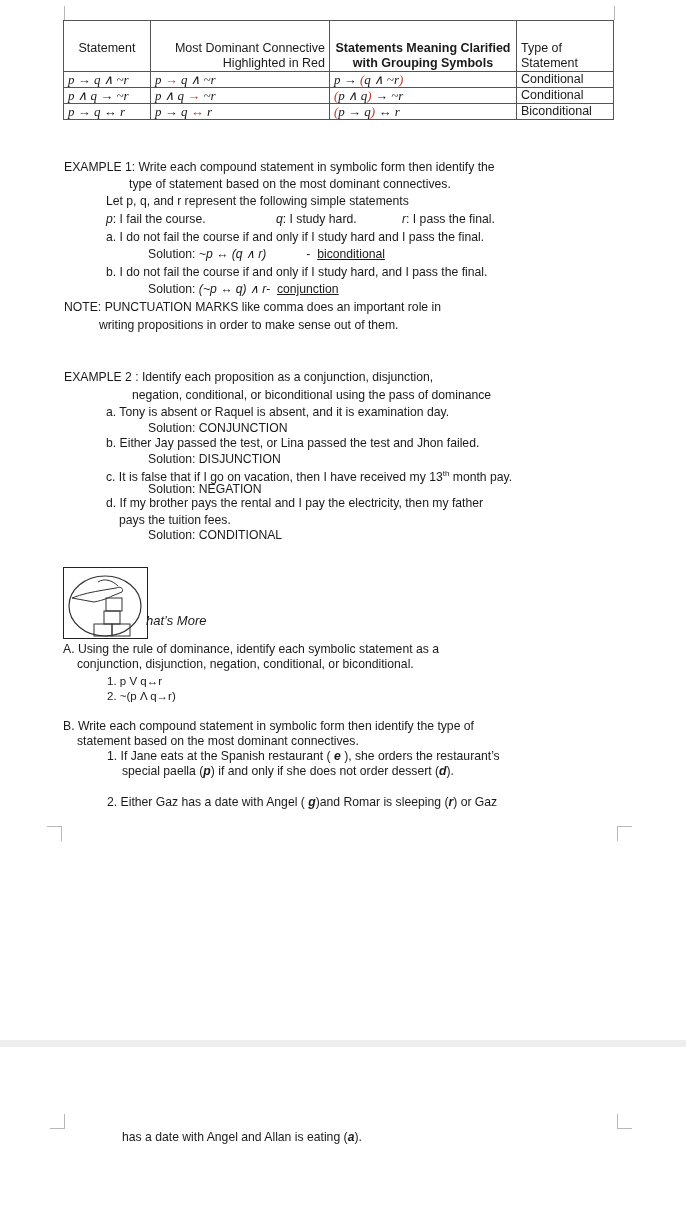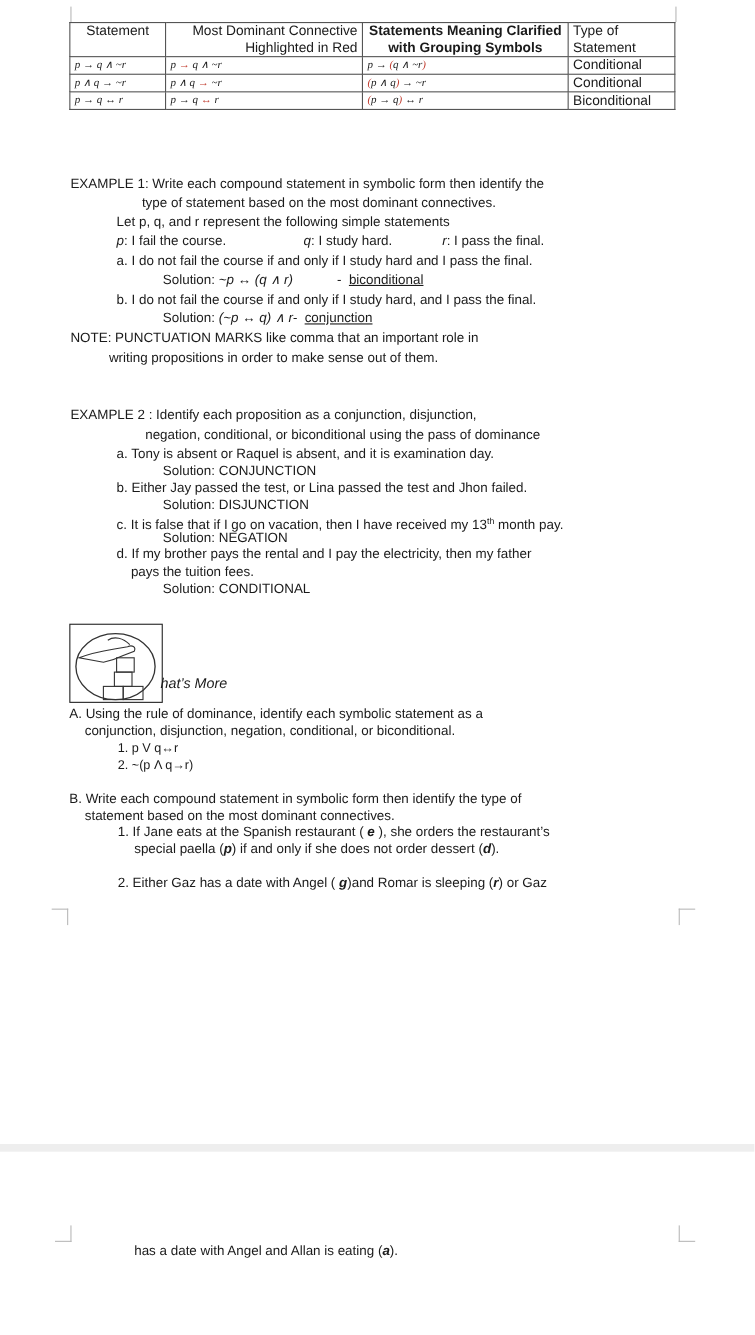--- a/index.html
+++ b/index.html
@@ -6,23 +6,23 @@
   body {
     width: 686px; height: 1214px; background: #ffffff; position: relative;
     font-family: "Liberation Sans", sans-serif; color: #1a1a1a; overflow: hidden;
   }
   .corner { position: absolute; width: 14px; height: 14px; border-color: #b8b8b8; border-style: solid; border-width: 0; }
   table.logic {
     position: absolute; left: 63px; top: 20px; width: 551px;
     border-collapse: collapse; font-size: 12.5px;
   }
   table.logic th, table.logic td { border: 1px solid #555; padding: 0 4px; vertical-align: top; }
-  table.logic th { font-weight: normal; line-height: 15px; padding-top: 0; }
+  table.logic th { font-weight: normal; line-height: 15px; padding-top: 20px; }
   table.logic td { line-height: 15px; height: 15px; }
-  .sym { font-style: italic; font-family: "Liberation Serif", serif; font-size: 10px; }
+  .sym { font-style: italic; font-family: "Liberation Serif", serif; font-size: 13px; }
   .red { color: #c0392b; }
   .text { position: absolute; font-size: 12.2px; line-height: 17px; white-space: nowrap; }
   .u { text-decoration: underline; }
   .b { font-weight: 500; }
   .divider { position: absolute; left: 0; top: 1040px; width: 686px; height: 7px; background: #eeeeee; }
   .heading { position: absolute; left: 146px; top: 613px; font-size: 13px; font-style: italic; font-weight: 500; }
   .iconbox { position: absolute; left: 63px; top: 567px; width: 83px; height: 70px; border: 1.5px solid #222; background: #fff; }
 </style>
 </head>
 <body>
@@ -66,21 +66,21 @@
 <div class="text" style="left:64px;top:159px;"><span class="b">EXAMPLE 1</span><span>: Write each compound statement in symbolic form then identify the</span></div>
 <div class="text" style="left:129px;top:176px;">type of statement based on the most dominant connectives.</div>
 <div class="text" style="left:106px;top:193px;">Let p, q, and r represent the following simple statements</div>
 <div class="text" style="left:106px;top:211px;"><i>p</i><span>: I fail the course.</span></div>
 <div class="text" style="left:276px;top:211px;"><i>q</i><span>: I study hard.</span></div>
 <div class="text" style="left:402px;top:211px;"><i>r</i><span>: I pass the final.</span></div>
 <div class="text" style="left:106px;top:229px;">a. I do not fail the course if and only if I study hard and I pass the final.</div>
 <div class="text" style="left:148px;top:246px;"><span>Solution: </span><i>~p ↔ (q ∧ r)</i><span style="display:inline-block;width:40px;"></span><span>-</span>&nbsp;&nbsp;<span class="u b">biconditional</span></div>
 <div class="text" style="left:106px;top:264px;">b. I do not fail the course if and only if I study hard, and I pass the final.</div>
 <div class="text" style="left:148px;top:281px;"><span>Solution: </span><i>(~p ↔ q) ∧ r-</i>&nbsp;&nbsp;<span class="u b">conjunction</span></div>
-<div class="text" style="left:64px;top:299px;"><span class="b">NOTE: PUNCTUATION MARKS</span><span> like comma that an important role in</span></div>
+<div class="text" style="left:64px;top:299px;"><span class="b">NOTE: PUNCTUATION MARKS</span><span> like comma does an important role in</span></div>
 <div class="text" style="left:99px;top:317px;">writing propositions in order to make sense out of them.</div>
 
 <div class="text" style="left:64px;top:369px;"><span class="b">EXAMPLE 2</span><span> : Identify each proposition as a </span><span class="b">conjunction, disjunction,</span></div>
 <div class="text" style="left:132px;top:387px;"><span class="b">negation, conditional, or biconditional</span><span>  using the  pass of dominance</span></div>
 <div class="text" style="left:106px;top:404px;">a. Tony is absent or Raquel is absent, and it is examination day.</div>
 <div class="text b" style="left:148px;top:420px;">Solution: CONJUNCTION</div>
 <div class="text" style="left:106px;top:435px;">b. Either Jay passed the test, or Lina  passed the test and Jhon  failed.</div>
 <div class="text b" style="left:148px;top:451px;">Solution: DISJUNCTION</div>
 <div class="text" style="left:106px;top:465px;"><span>c. It is false that if  I go on vacation, then I have received my 13</span><sup style="font-size:8px;">th</sup><span> month pay.</span></div>
 <div class="text b" style="left:148px;top:481px;">Solution: NEGATION</div>

